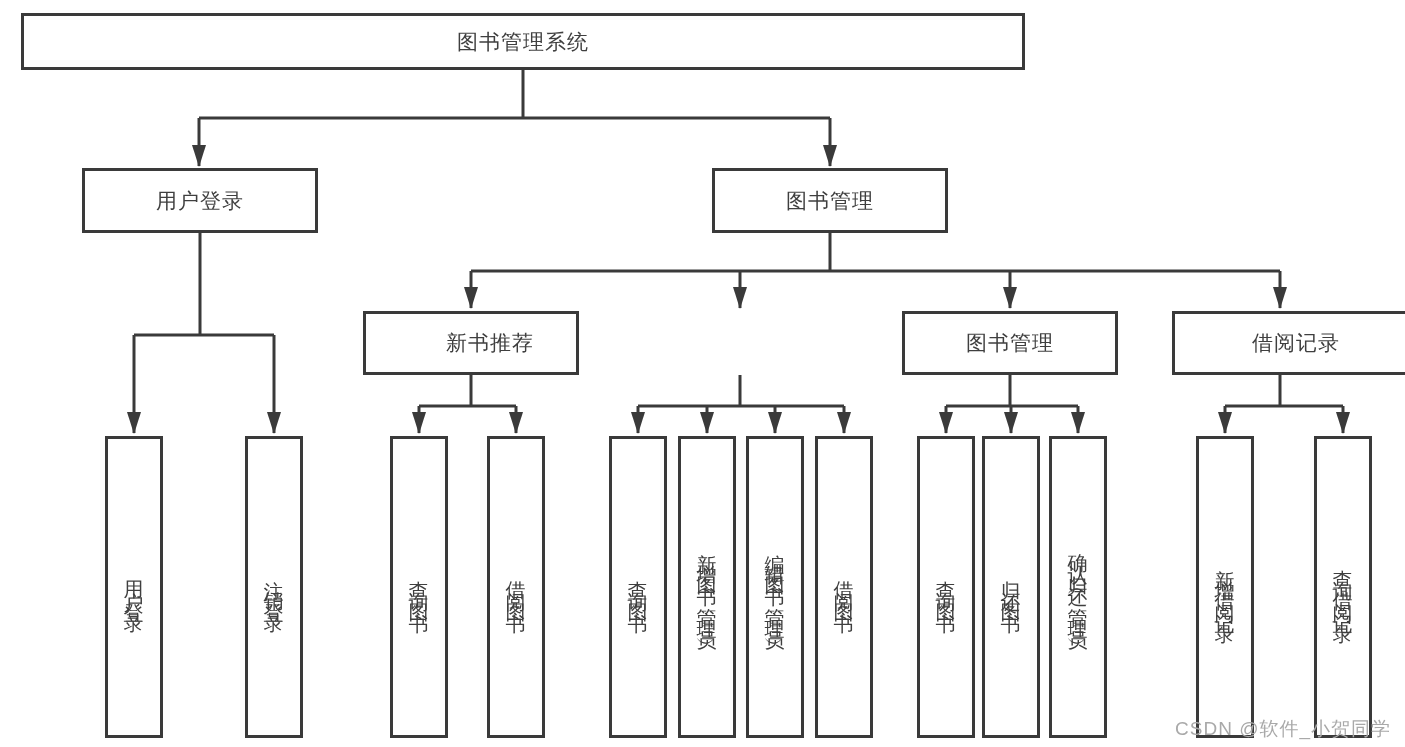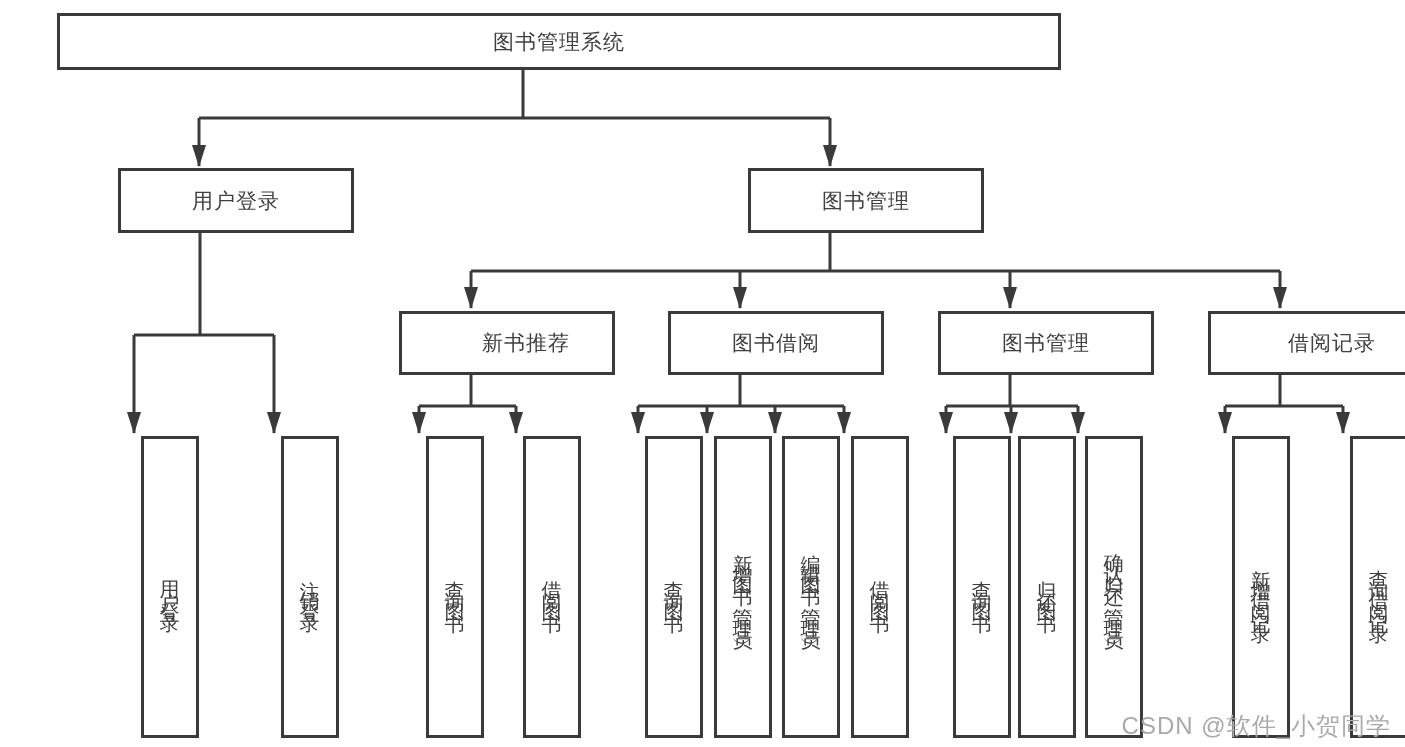--- a/index.html
+++ b/index.html
@@ -21,35 +21,34 @@
     box-sizing: border-box;
     background: #ffffff;
     border: 3px solid #3a3a3a;
     display: flex;
     align-items: center;
     justify-content: center;
     color: #3f3f3f;
     font-size: 21px;
     letter-spacing: 1px;
     text-align: center;
-    margin-left: 36px;
   }
   .node.leaf .vtext {
     writing-mode: vertical-rl;
     text-orientation: mixed;
     font-size: 20px;
     letter-spacing: 11px;
     line-height: 1;
     white-space: nowrap;
   }
   .watermark {
     position: absolute;
     right: 14px;
     bottom: 5px;
-    font-size: 24px;
+    font-size: 19px;
     color: #a9a9a9;
     letter-spacing: 1px;
     pointer-events: none;
     margin-top: 31px;
   }
 </style>
 </head>
 <body>
 
 <div id="canvas">
@@ -99,23 +98,20 @@
   <div class="node" style="left:82px; top:168px; width:236px; height:65px;">
     <span>用户登录</span>
   </div>
   <div class="node" style="left:712px; top:168px; width:236px; height:65px;">
     <span>图书管理</span>
   </div>
 
   <div class="node" style="left:363px; top:311px; width:216px; height:64px;padding-left:38px;">
     <span>新书推荐</span>
   </div>
-  <div class="node" style="left:632px; top:311px; width:216px; height:64px;">
-    <span>图书借阅</span>
-  </div>
   <div class="node" style="left:902px; top:311px; width:216px; height:64px;">
     <span>图书管理</span>
   </div>
   <div class="node" style="left:1172px; top:311px; width:248px; height:64px;">
     <span>借阅记录</span>
   </div>
 
   <div class="node leaf" style="left:105px; top:436px; width:58px; height:302px;">
     <span class="vtext">用户登录</span>
   </div>

